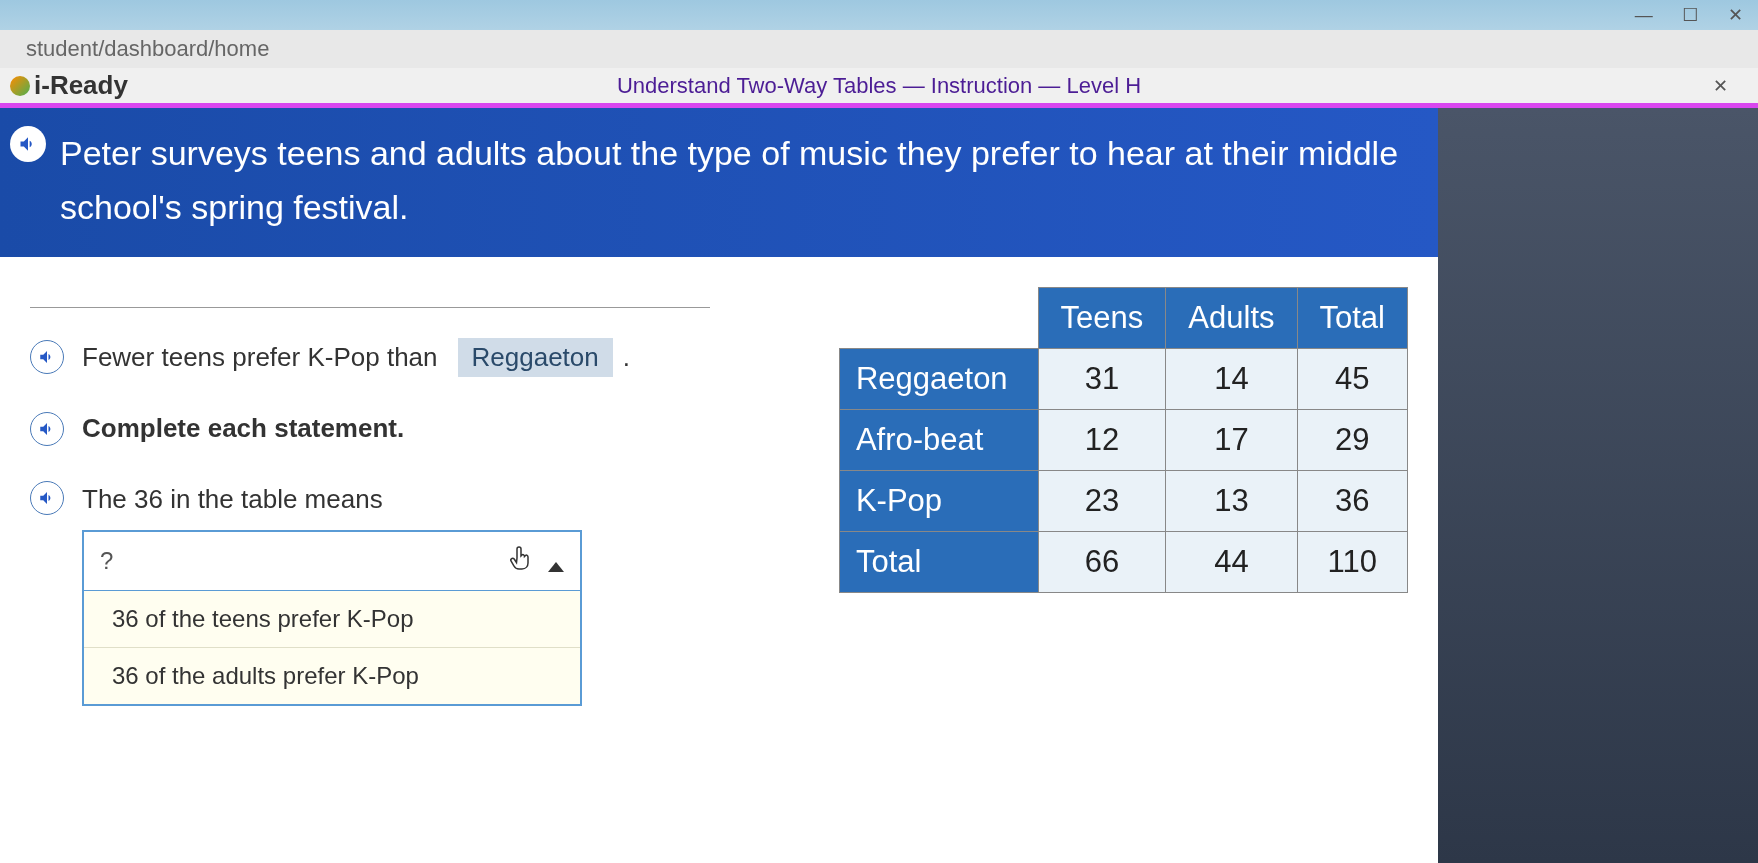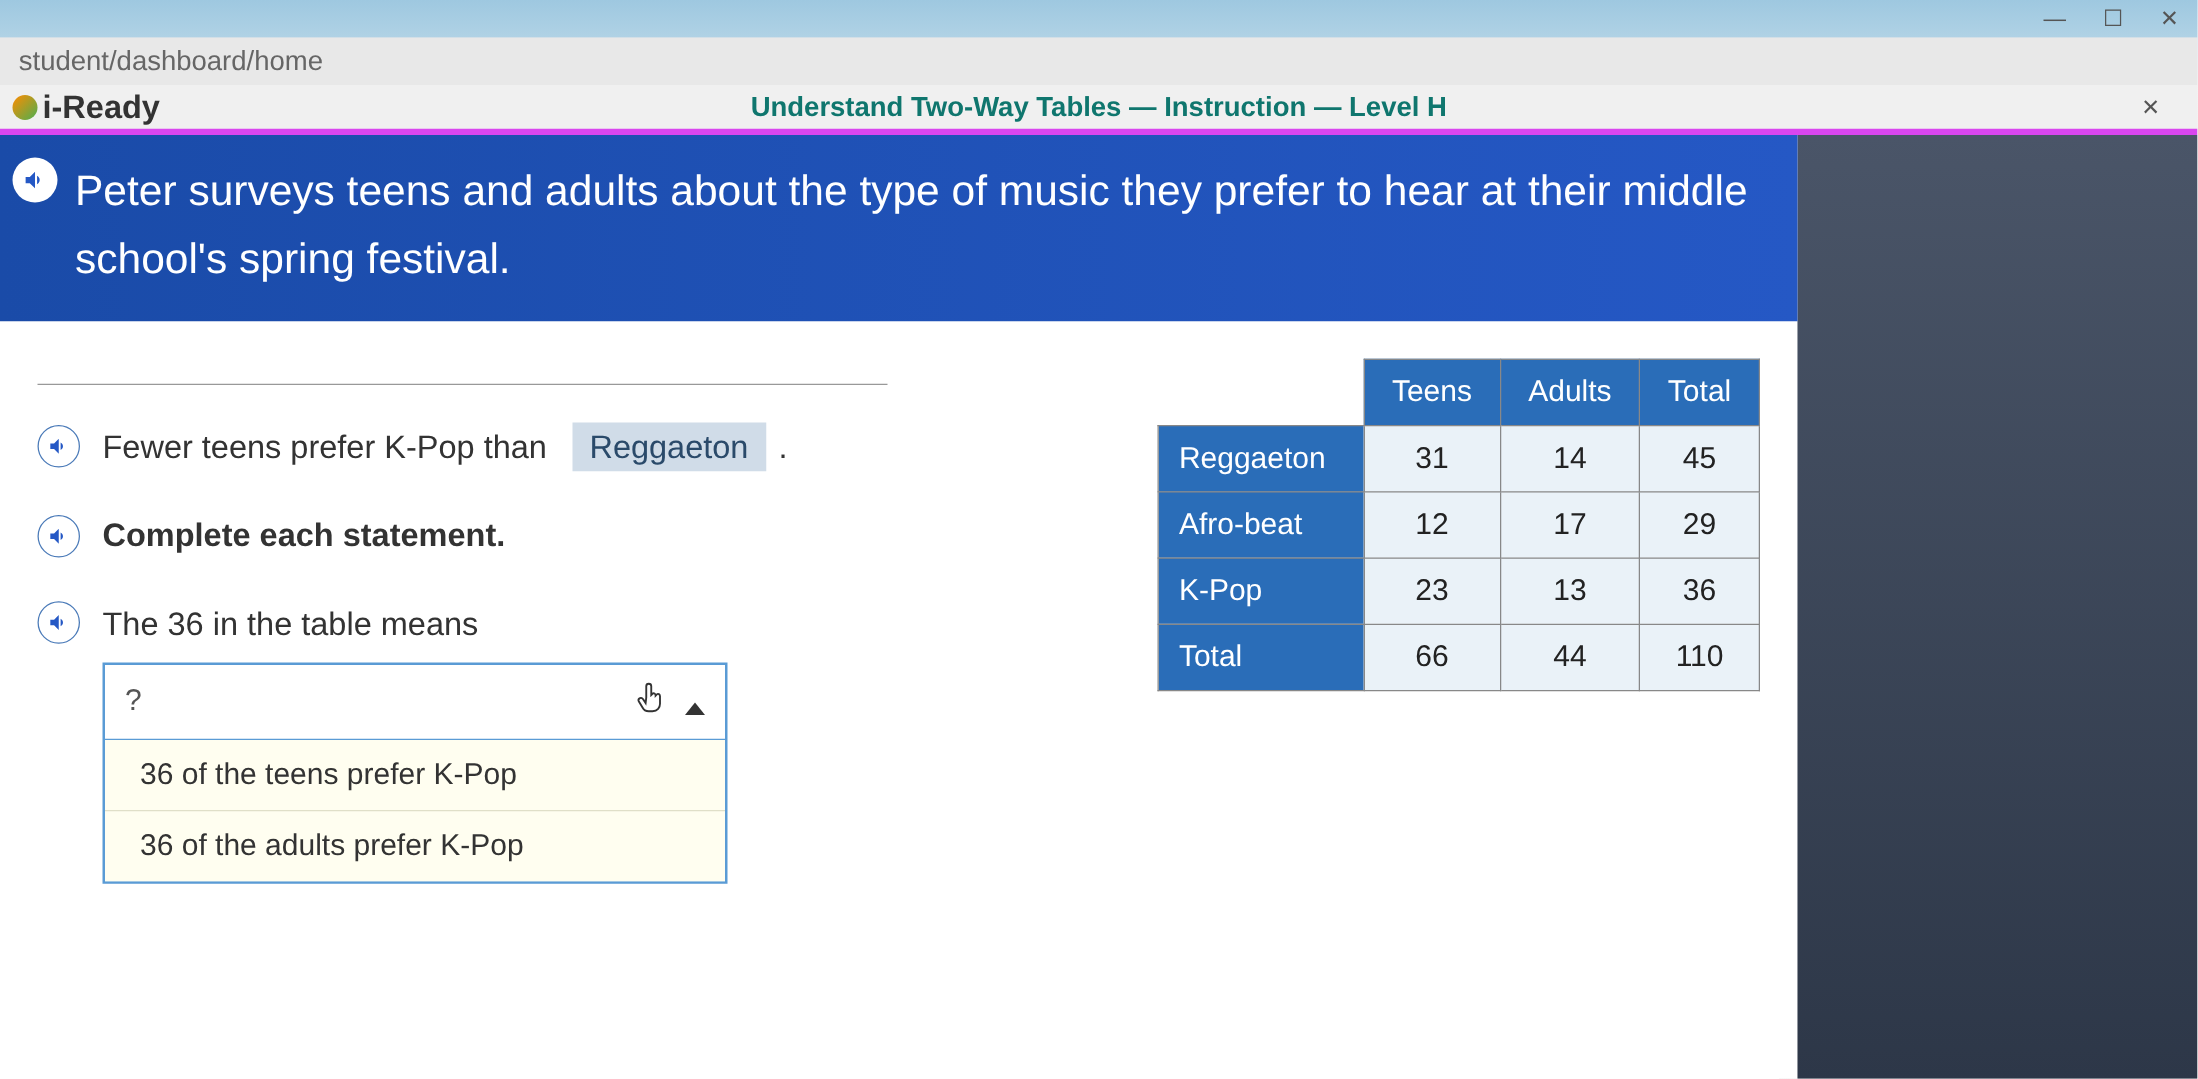--- a/index.html
+++ b/index.html
@@ -26,21 +26,21 @@
     }
     .window-controls span {
       color: #555;
       font-size: 18px;
       margin-left: 25px;
       cursor: pointer;
     }
     .url-bar {
       height: 38px;
       background: #e8e8e8;
-      padding: 6px 15px;
+      padding: 6px 26px;
       color: #666;
       font-size: 22px;
       display: flex;
       align-items: center;
     }
     .app-header {
       height: 40px;
       background: #f0f0f0;
       display: flex;
       align-items: center;
@@ -60,22 +60,22 @@
       height: 20px;
       background: linear-gradient(135deg, #ff8c00 0%, #4caf50 100%);
       border-radius: 50%;
       margin-right: 4px;
     }
     .header-title {
       position: absolute;
       left: 50%;
       transform: translateX(-50%);
       font-size: 22px;
-      color: #0f766e;
-      font-weight: 700;
+      color: #4c1d95;
+      font-weight: 400;
     }
     .header-close {
       position: absolute;
       right: 30px;
       font-size: 18px;
       color: #555;
       cursor: pointer;
     }
     .main-content {
       display: flex;
@@ -189,21 +189,21 @@
       font-size: 24px;
       color: #333;
       cursor: pointer;
       border-bottom: 1px solid #e0dfc8;
     }
     .dropdown-option:last-child {
       border-bottom: none;
     }
     .data-table {
       border-collapse: collapse;
-      font-size: 24px;
+      font-size: 31px;
       margin-top: 0;
     }
     .data-table th, .data-table td {
       border: 1px solid #888;
       padding: 12px 22px;
       text-align: center;
     }
     .data-table th {
       background: #2a6db8;
       color: #fff;

